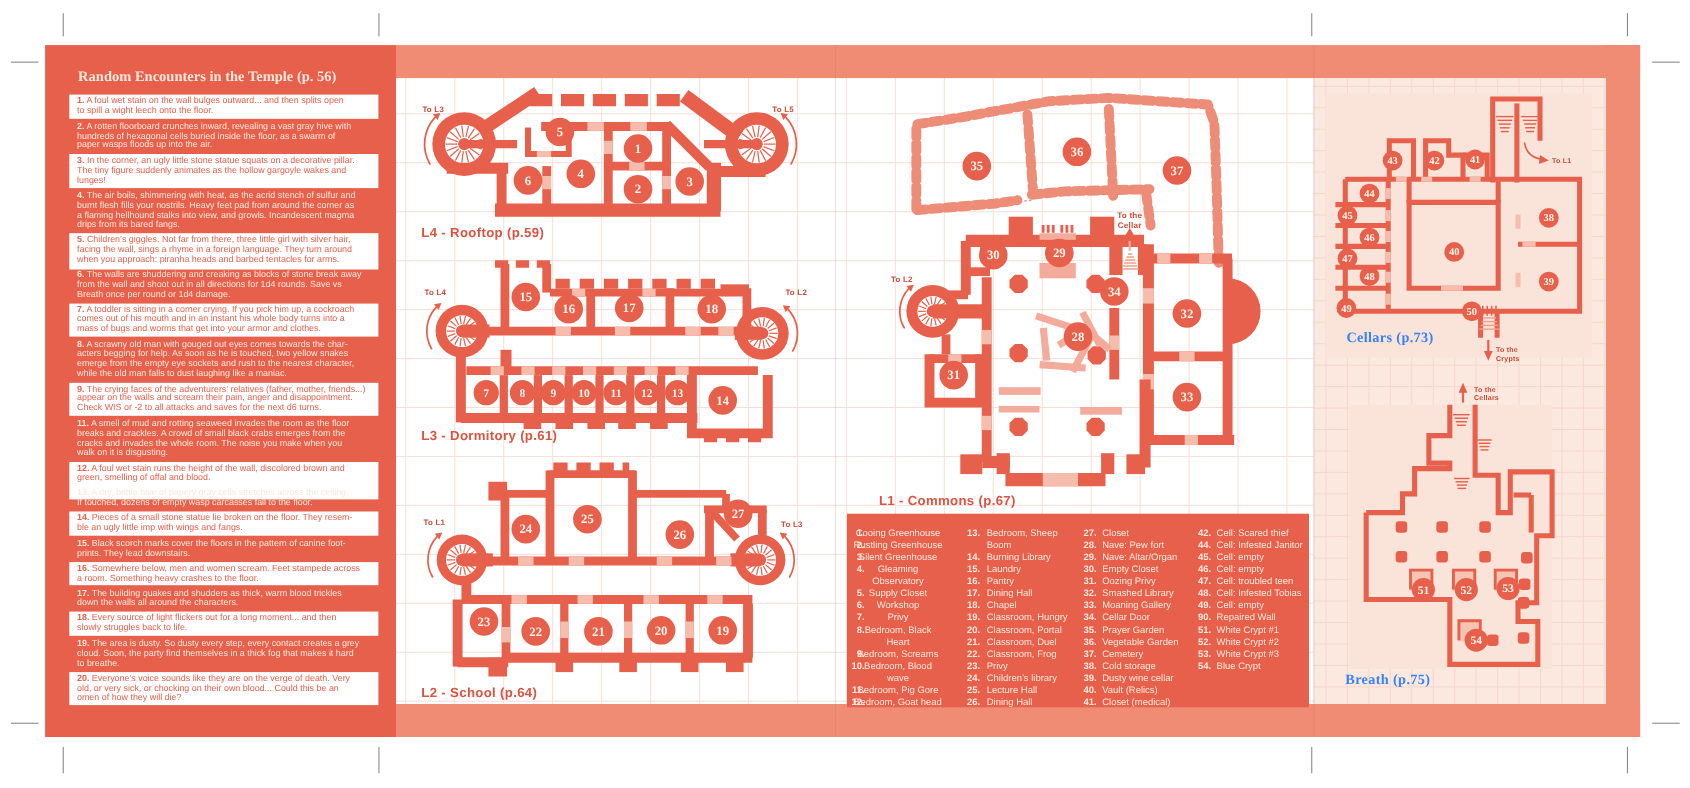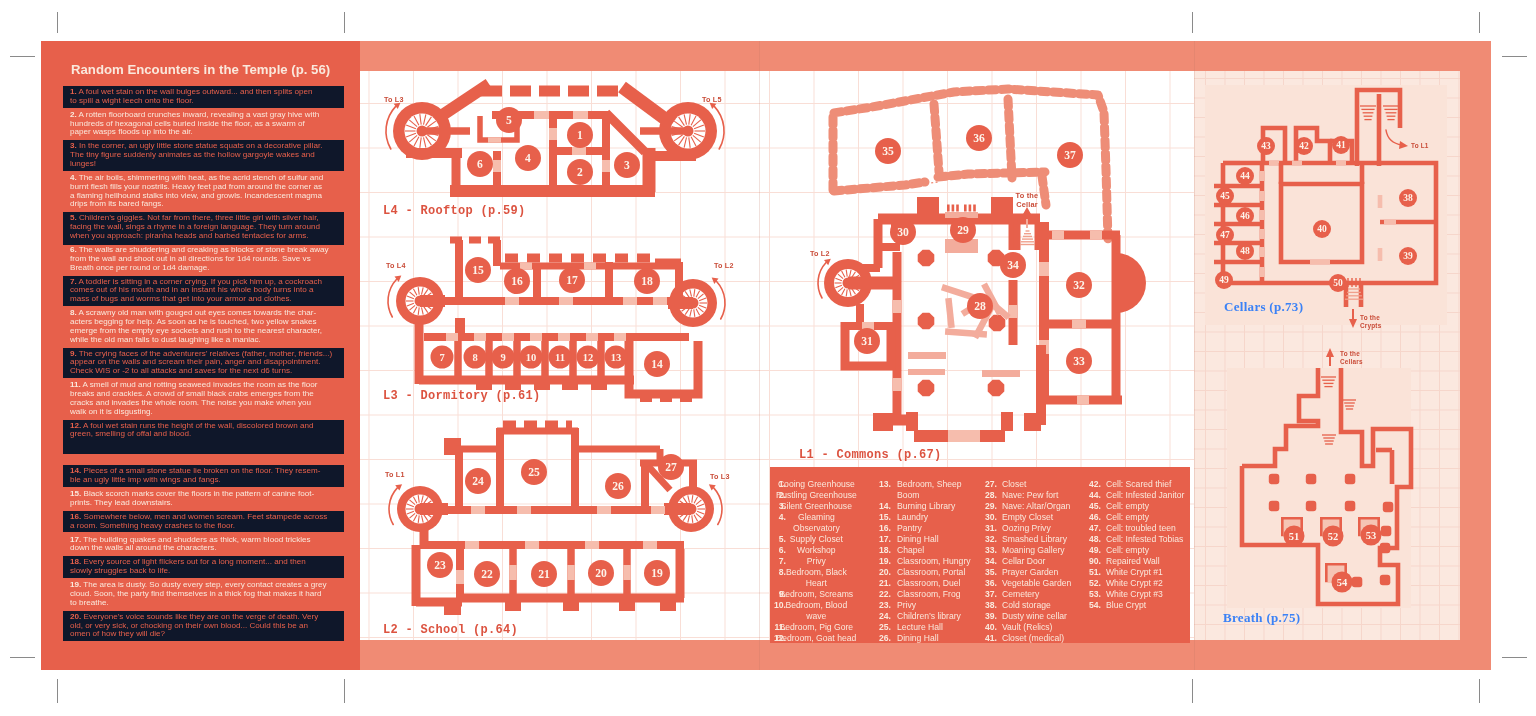--- a/index.html
+++ b/index.html
@@ -1,39 +1,39 @@
 <!DOCTYPE html>
 <html><head>
 <meta charset="utf-8">
 <style>
   html,body{margin:0;padding:0;background:#fff;}
   #page{position:relative;width:1536px;height:716px;background:#ffffff;overflow:hidden;
         font-family:"Liberation Sans",sans-serif;}
   .crop{position:absolute;background:#8a8a8a;}
   #leftpanel{position:absolute;left:41px;top:41px;width:319px;height:629px;background:#E7604B;}
   #lp-title{position:absolute;left:30px;top:21px;width:290px;color:#FAE8DC;
-    font-family:Liberation Sans, sans-serif;font-weight:bold;font-size:13.2px;letter-spacing:0px;white-space:nowrap;}
+    font-family:Liberation Serif, serif;font-weight:bold;font-size:13.2px;letter-spacing:0px;white-space:nowrap;}
   .enc{position:absolute;left:22px;width:281px;font-size:8.1px;line-height:8.8px;white-space:nowrap;
     color:#FAE8DC;padding:2px 6px 2px 7px;box-sizing:border-box;overflow:hidden;}
-  .enc.cream{background:#0f172a;color:#E7604B;}
+  .enc.cream{background:#ffffff;color:#E7604B;}
   #central{position:absolute;left:360px;top:41px;width:834px;height:629px;background:#ffffff;}
   #centralgrid{position:absolute;left:360px;top:71px;width:834px;height:569px;
      background-image:linear-gradient(to right,#F9DED6 1px,transparent 1px),linear-gradient(to bottom,#F9DED6 1px,transparent 1px);
      background-size:44.5px 44.5px;background-position:8.5px 32px;}
   #bandtop{position:absolute;left:360px;top:41px;width:1131px;height:30px;background:#F08B74;}
   #bandbot{position:absolute;left:360px;top:640px;width:1131px;height:30px;background:#F08B74;}
   #rightarea{position:absolute;left:1194px;top:71px;width:266px;height:569px;background:#FBE8DF;
      background-image:linear-gradient(to right,#F6D6CB 1px,transparent 1px),linear-gradient(to bottom,#F6D6CB 1px,transparent 1px);
      background-size:19.5px 19.5px;background-position:11px 7px;}
   #rightstrip{position:absolute;left:1460px;top:41px;width:31px;height:629px;background:#F08B74;}
   .fold{position:absolute;top:41px;height:629px;width:1px;background:rgba(190,120,100,0.22);}
   #legend{position:absolute;left:770px;top:467px;width:420px;height:176px;background:#E7604B;}
   .lgnum{position:absolute;color:#FAE8DC;font-weight:bold;font-size:8.6px;line-height:11px;text-align:right;white-space:pre;}
   .lgtxt{position:absolute;color:#FAE8DC;font-size:8.6px;line-height:11px;white-space:pre;}
-  .mtitle{position:absolute;font-family:Liberation Mono, monospace;font-weight:bold;
+  .mtitle{position:absolute;font-family:Liberation Sans, sans-serif;font-weight:bold;
      color:#DC5340;font-size:12px;letter-spacing:0.3px;white-space:nowrap;}
   .mtitle2{position:absolute;font-family:"Liberation Serif",serif;font-weight:bold;
      color:#3b82f6;font-size:13px;letter-spacing:0.3px;white-space:nowrap;}
   #maps{position:absolute;left:0;top:0;}
 </style>
 </head>
 <body>
 <div id="page">
 
   <div class="crop" style="left:57px;top:12px;width:1px;height:21px"></div>
@@ -84,20 +84,21 @@
     <div class="enc cream" style="top:234.6px;height:30.4px"><b>7.</b> A toddler is sitting in a corner crying. If you pick him up, a cockroach<br>comes out of his mouth and in an instant his whole body turns into a<br>mass of bugs and worms that get into your armor and clothes.</div>
 
     <div class="enc" style="top:266.2px;height:39.2px"><b>8.</b> A scrawny old man with gouged out eyes comes towards the char-<br>acters begging for help. As soon as he is touched, two yellow snakes<br>emerge from the empty eye sockets and rush to the nearest character,<br>while the old man falls to dust laughing like a maniac.</div>
 
     <div class="enc cream" style="top:306.6px;height:30.4px"><b>9.</b> The crying faces of the adventurers’ relatives (father, mother, friends...)<br>appear on the walls and scream their pain, anger and disappointment.<br>Check WIS or -2 to all attacks and saves for the next d6 turns.</div>
 
     <div class="enc" style="top:338.2px;height:39.2px"><b>11.</b> A smell of mud and rotting seaweed invades the room as the floor<br>breaks and crackles. A crowd of small black crabs emerges from the<br>cracks and invades the whole room. The noise you make when you<br>walk on it is disgusting.</div>
 
     <div class="enc cream" style="top:378.6px;height:34px"><b>12.</b> A foul wet stain runs the height of the wall, discolored brown and<br>green, smelling of offal and blood.</div>
 
+    <div class="enc" style="top:401.4px;height:21.6px"><b>13.</b> A dry, brittle hive of papery gray cells stretches across the ceiling.<br>If touched, dozens of empty wasp carcasses fall to the floor.</div>
 
     <div class="enc cream" style="top:424.2px;height:21.6px"><b>14.</b> Pieces of a small stone statue lie broken on the floor. They resem-<br>ble an ugly little imp with wings and fangs.</div>
 
     <div class="enc" style="top:447.0px;height:21.6px"><b>15.</b> Black scorch marks cover the floors in the pattern of canine foot-<br>prints. They lead downstairs.</div>
 
     <div class="enc cream" style="top:469.8px;height:21.6px"><b>16.</b> Somewhere below, men and women scream. Feet stampede across<br>a room. Something heavy crashes to the floor.</div>
 
     <div class="enc" style="top:492.6px;height:21.6px"><b>17.</b> The building quakes and shudders as thick, warm blood trickles<br>down the walls all around the characters.</div>
 
     <div class="enc cream" style="top:515.4px;height:21.6px"><b>18.</b> Every source of light flickers out for a long moment... and then<br>slowly struggles back to life.</div>

